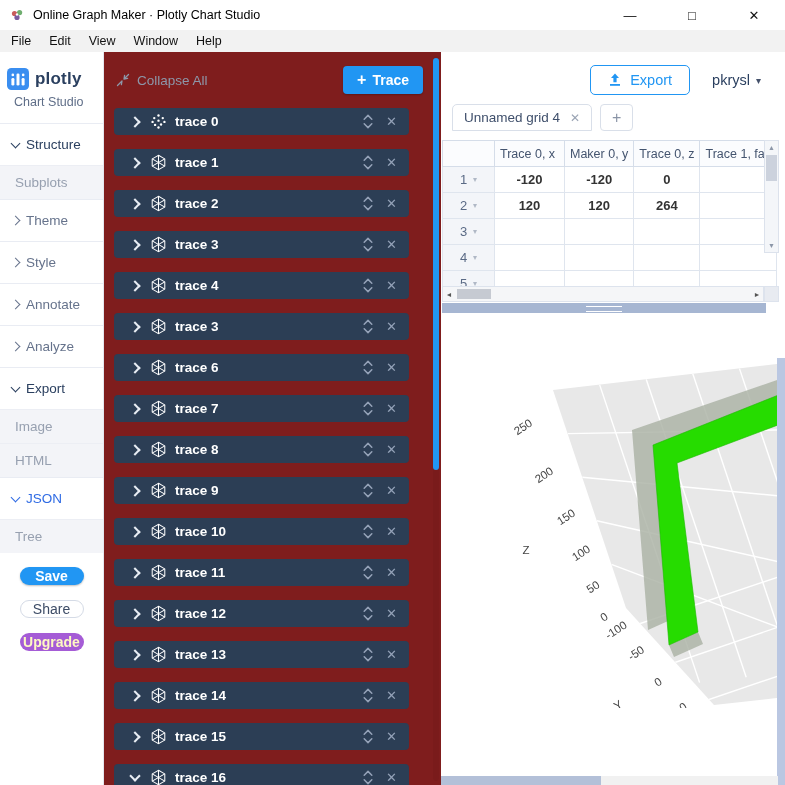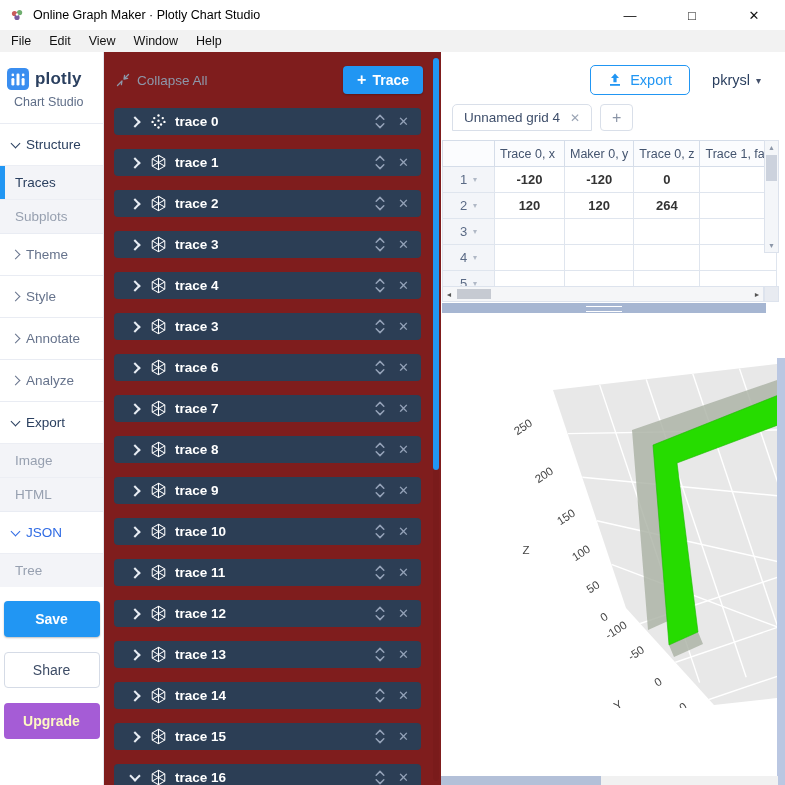--- a/index.html
+++ b/index.html
@@ -27,34 +27,34 @@
                color:#66738c;border-top:1px solid #e9ecf3;background:#fff;cursor:default;}
   .nav-section.expanded{color:#2a3f5f;}
   .nav-section.accent{color:#2f6be4;}
   .nav-subitem{padding:9px 6px 9px 15px;font-size:13.5px;color:#97a0b0;background:#f3f4f8;
                border-top:1px solid #eceef4;}
   .nav-subitem.active{color:#2a3f5f;box-shadow:inset 5px 0 0 #2196f3;}
   .chv{display:inline-block;width:6px;height:6px;border-right:1.6px solid currentColor;
        border-bottom:1.6px solid currentColor;transform:rotate(-45deg);flex:0 0 auto;}
   .chv.down{transform:rotate(45deg);margin-top:-3px;}
   .side-buttons{margin-top:14px;}
-  .side-btn{display:block;width:96px;margin:0 auto 15px;padding:9px 0;text-align:center;
-            border-radius:4px;font-size:14px;border:1px solid transparent;cursor:pointer;}
+  .side-btn{display:block;width:64px;margin:0 auto 15px;padding:0 0;text-align:center;
+            border-radius:13px;font-size:14px;border:1px solid transparent;cursor:pointer;}
   .side-btn.save{background:#2196f3;color:#fff;font-weight:700;box-shadow:0 1px 2px rgba(0,0,0,.25);}
   .side-btn.share{background:#fff;color:#3d4c66;border-color:#d5dbe6;}
   .side-btn.upgrade{background:#a55cd6;color:#fef9c3;font-weight:700;}
   
   .trace-panel{width:337px;background:#7f1d1d;position:relative;display:flex;flex-direction:column;overflow:hidden;}
   .tp-header{display:flex;align-items:center;padding:14px 18px 14px 12px;}
   .collapse-all{display:flex;align-items:center;gap:7px;color:#8d97a9;font-size:13.5px;}
   .add-trace{margin-left:auto;background:#2196f3;color:#fff;border:none;border-radius:4px;
              padding:6px 14px;font-size:14px;font-weight:700;display:flex;align-items:center;gap:6px;
              box-shadow:0 1px 2px rgba(0,0,0,.25);cursor:pointer;font-family:inherit;}
   .add-trace .plus{font-size:16px;font-weight:700;line-height:1;}
-  .trace-list{flex:1;overflow:hidden;padding:0 20px 0 10px;}
+  .trace-list{flex:1;overflow:hidden;padding:0 32px 0 10px;}
   .trace-row{height:27px;background:#2c3e55;border-radius:4px;margin-bottom:14px;display:flex;
              align-items:center;padding:0 12px;}
   .tchv{width:6px;height:6px;border-right:2px solid #e8edf4;border-bottom:2px solid #e8edf4;
         transform:rotate(-45deg);margin:0 11px 0 5px;flex:0 0 auto;}
   .tchv.down{transform:rotate(45deg);margin-top:-3px;}
   .ticon{width:17px;height:17px;margin-right:8px;flex:0 0 auto;display:flex;}
   .tlabel{color:#fff;font-size:13.5px;font-weight:700;}
   .tctrl{margin-left:auto;display:flex;align-items:center;gap:13px;}
   .treorder{width:10px;height:15px;display:flex;}
   .tclose{color:#94a2b8;font-size:13px;line-height:1;}
@@ -148,21 +148,20 @@
         </svg>
       </span>
       <span class="logo-text">plotly</span>
     </div>
     <div class="logo-sub">Chart Studio</div>
     <nav id="nav">
         <div class="nav-section expanded">
           <span class="chv down"></span>
           <span class="nav-label">Structure</span>
         </div>
-        <div class="nav-subitem active"><span class="nav-label">Traces</span></div>
         <div class="nav-subitem"><span class="nav-label">Subplots</span></div>
         <div class="nav-section">
           <span class="chv"></span>
           <span class="nav-label">Theme</span>
         </div>
         <div class="nav-section">
           <span class="chv"></span>
           <span class="nav-label">Style</span>
         </div>
         <div class="nav-section">

